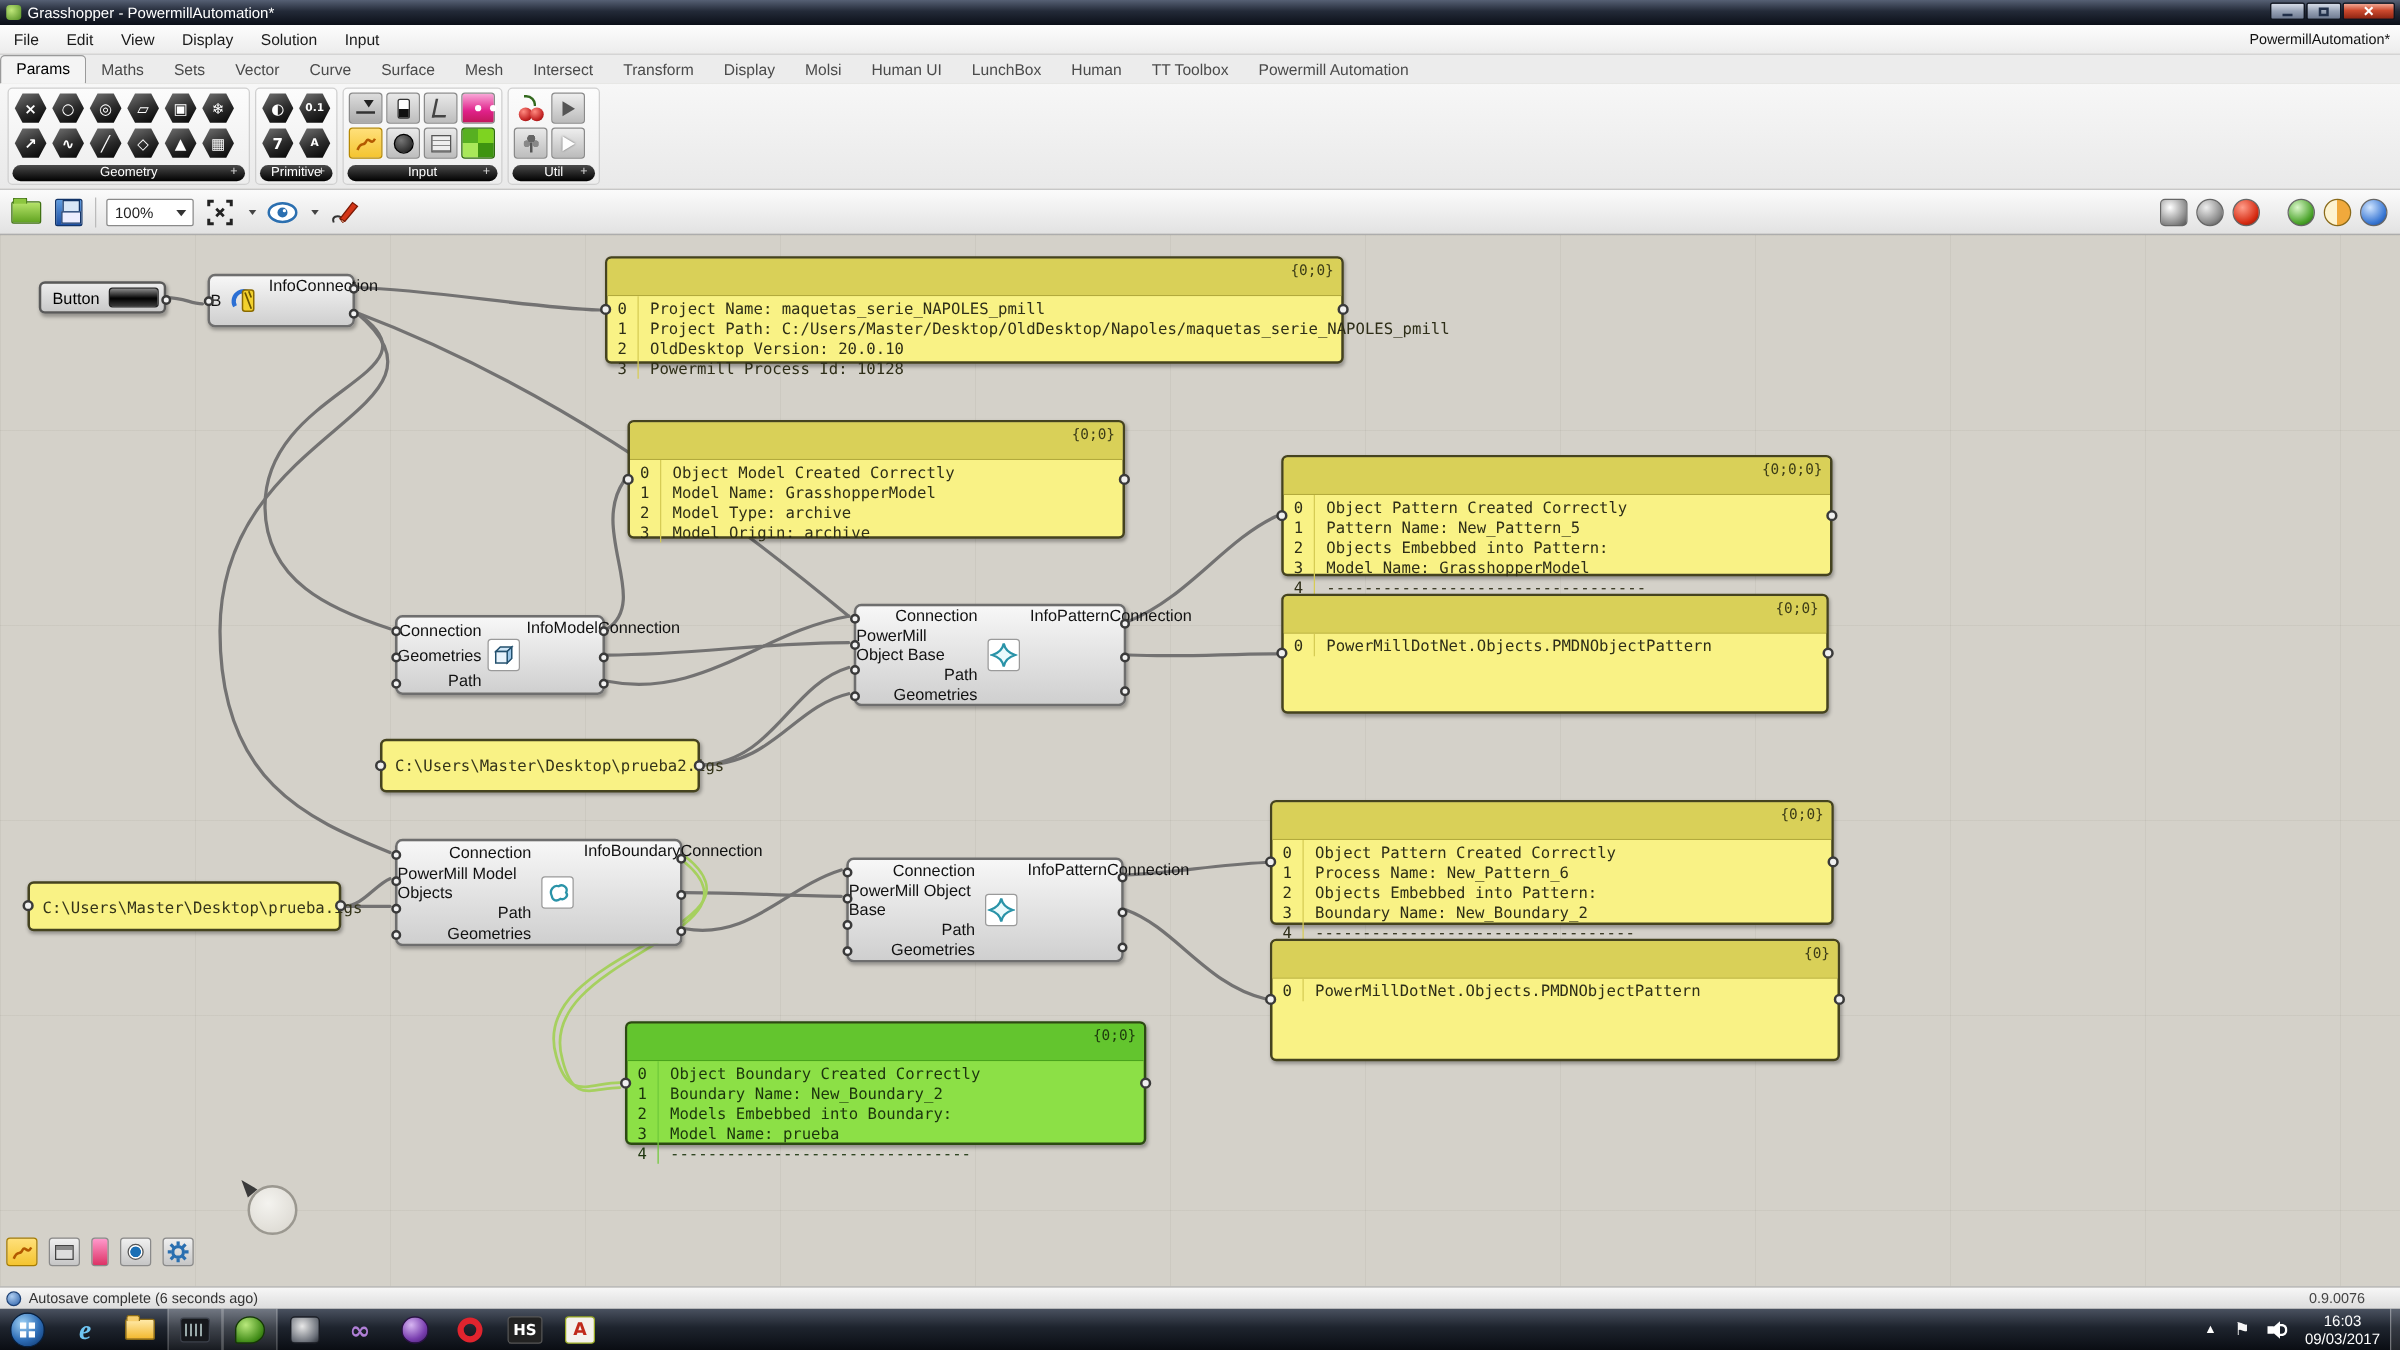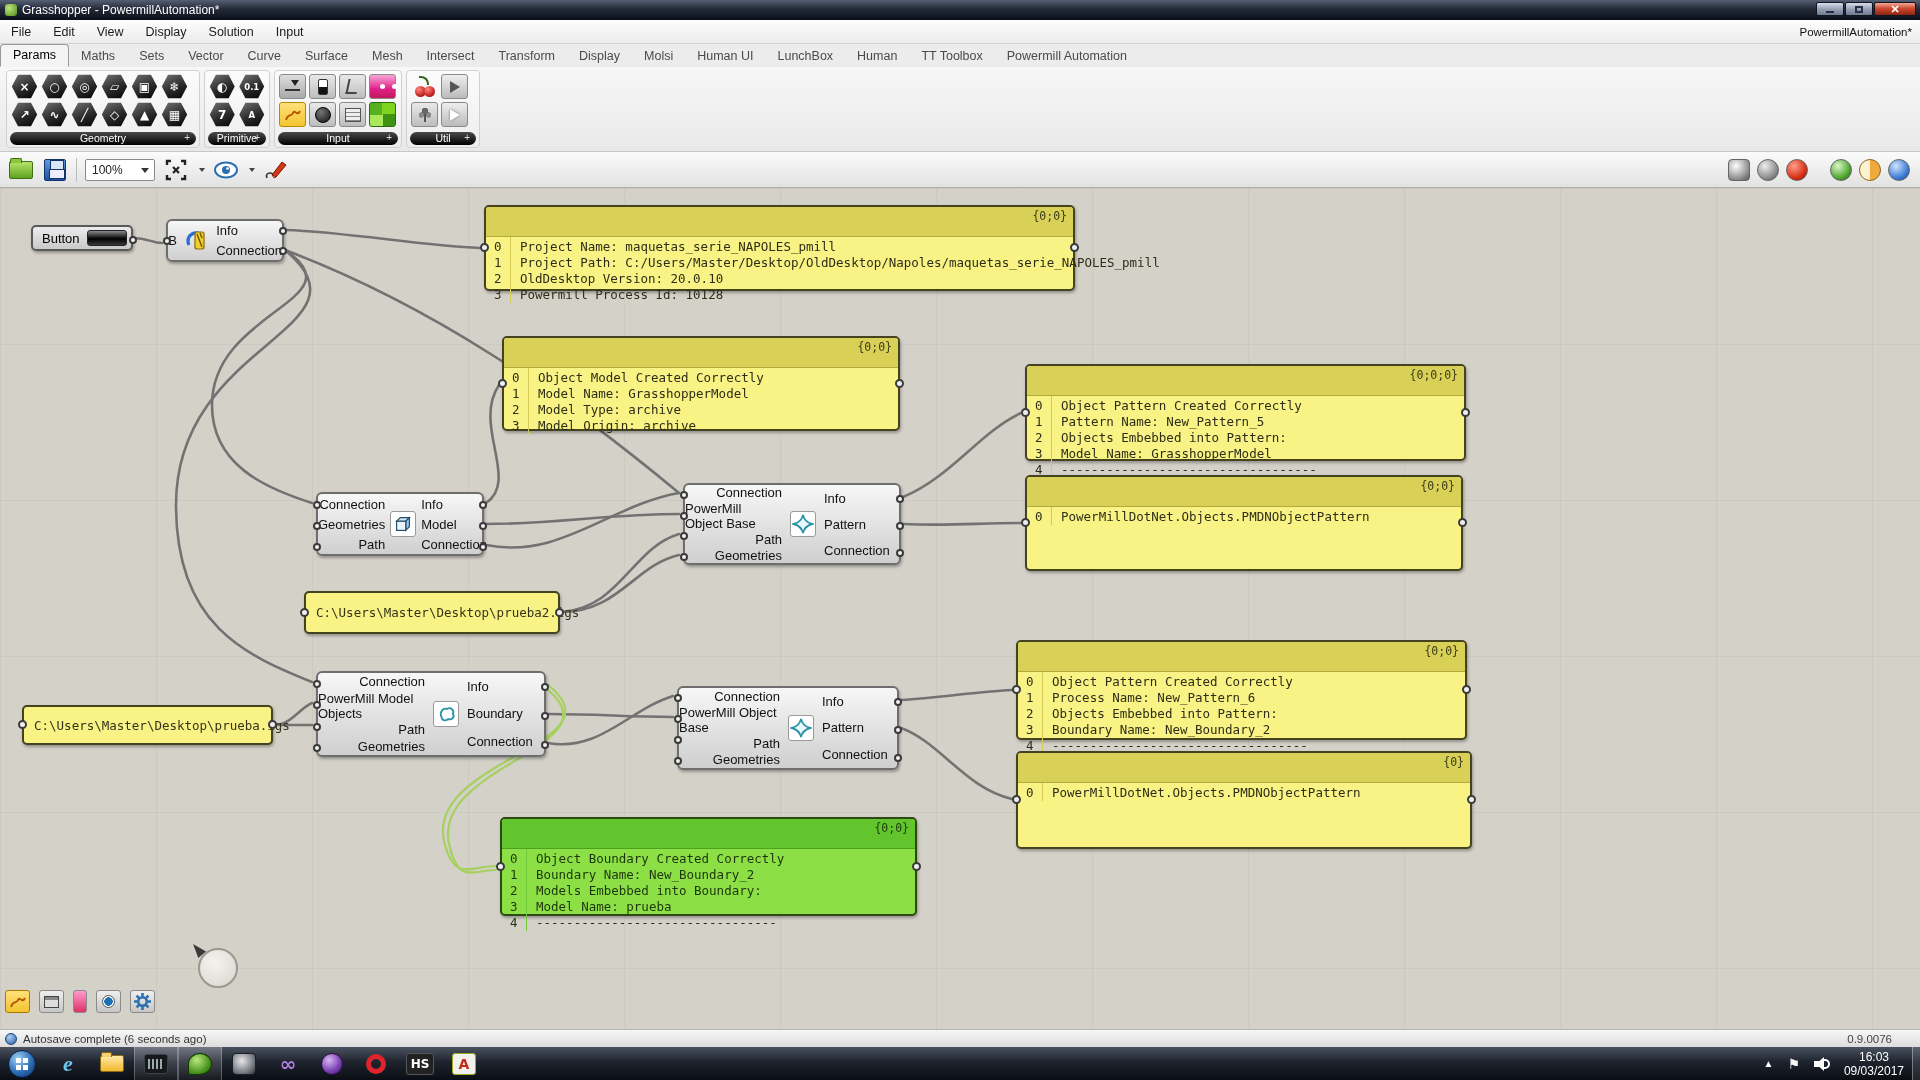--- a/index.html
+++ b/index.html
@@ -96,21 +96,21 @@
   .gpanel.green .pbadge{color:#1d3a0c}
   .gpanel.green .gut{border-right-color:#6fc93a}
   .gpanel.green .pl{color:#1c350d}
   .gpanel.path{display:flex;align-items:center;font-size:12.5px;color:#34341a;padding-left:10px}
   .nub{position:absolute;width:9px;height:9px;border-radius:50%;background:#efefef;border:2px solid #3a3a3a;z-index:4}
   .nub.l{left:-6px;top:calc(50% - 5px)} .nub.r{right:-6px;top:calc(50% - 5px)}
 
   
   .gcomp{position:absolute;background:linear-gradient(#f7f7f7,#cfcfcf);border:2px solid #6e6e6e;border-radius:6px;box-shadow:1px 2px 3px rgba(0,0,0,.3);display:flex;z-index:3;font-size:13px;color:#111}
   .cin{flex:1;display:flex;flex-direction:column;justify-content:space-around;align-items:flex-end;padding-right:5px}
-  .cout{display:flex;flex-direction:column;justify-content:space-around;align-items:flex-start;padding-left:5px}
+  .cout{display:flex;flex-direction:row;justify-content:space-around;align-items:flex-start;padding-left:5px}
   .cicon{display:flex;align-items:center;justify-content:center;width:32px}
   .iconbox{width:26px;height:26px;background:#fff;border:1px solid #9a9a9a;border-radius:3px;display:flex;align-items:center;justify-content:center}
   .pnub{position:absolute;width:8px;height:8px;border-radius:50%;background:#f2f2f2;border:2px solid #3a3a3a}
 
   
   .gbutton{position:absolute;background:linear-gradient(#ececec,#c9c9c9);border:2px solid #5a5a5a;border-radius:5px;display:flex;align-items:center;padding:2px 4px 2px 9px;gap:7px;font-size:13px;z-index:3;box-shadow:1px 2px 3px rgba(0,0,0,.3)}
   .btnface{width:48px;height:16px;border-radius:3px;border:1px solid #222;background:linear-gradient(#8a8a8a,#1a1a1a 45%,#000 55%,#3a3a3a)}
 
   
   .compass{position:absolute;left:198px;top:948px;width:40px;height:40px;border-radius:50%;border:2px solid #9b9890;background:radial-gradient(circle at 40% 35%,#f4f3ef,#d8d5cd);z-index:3}

